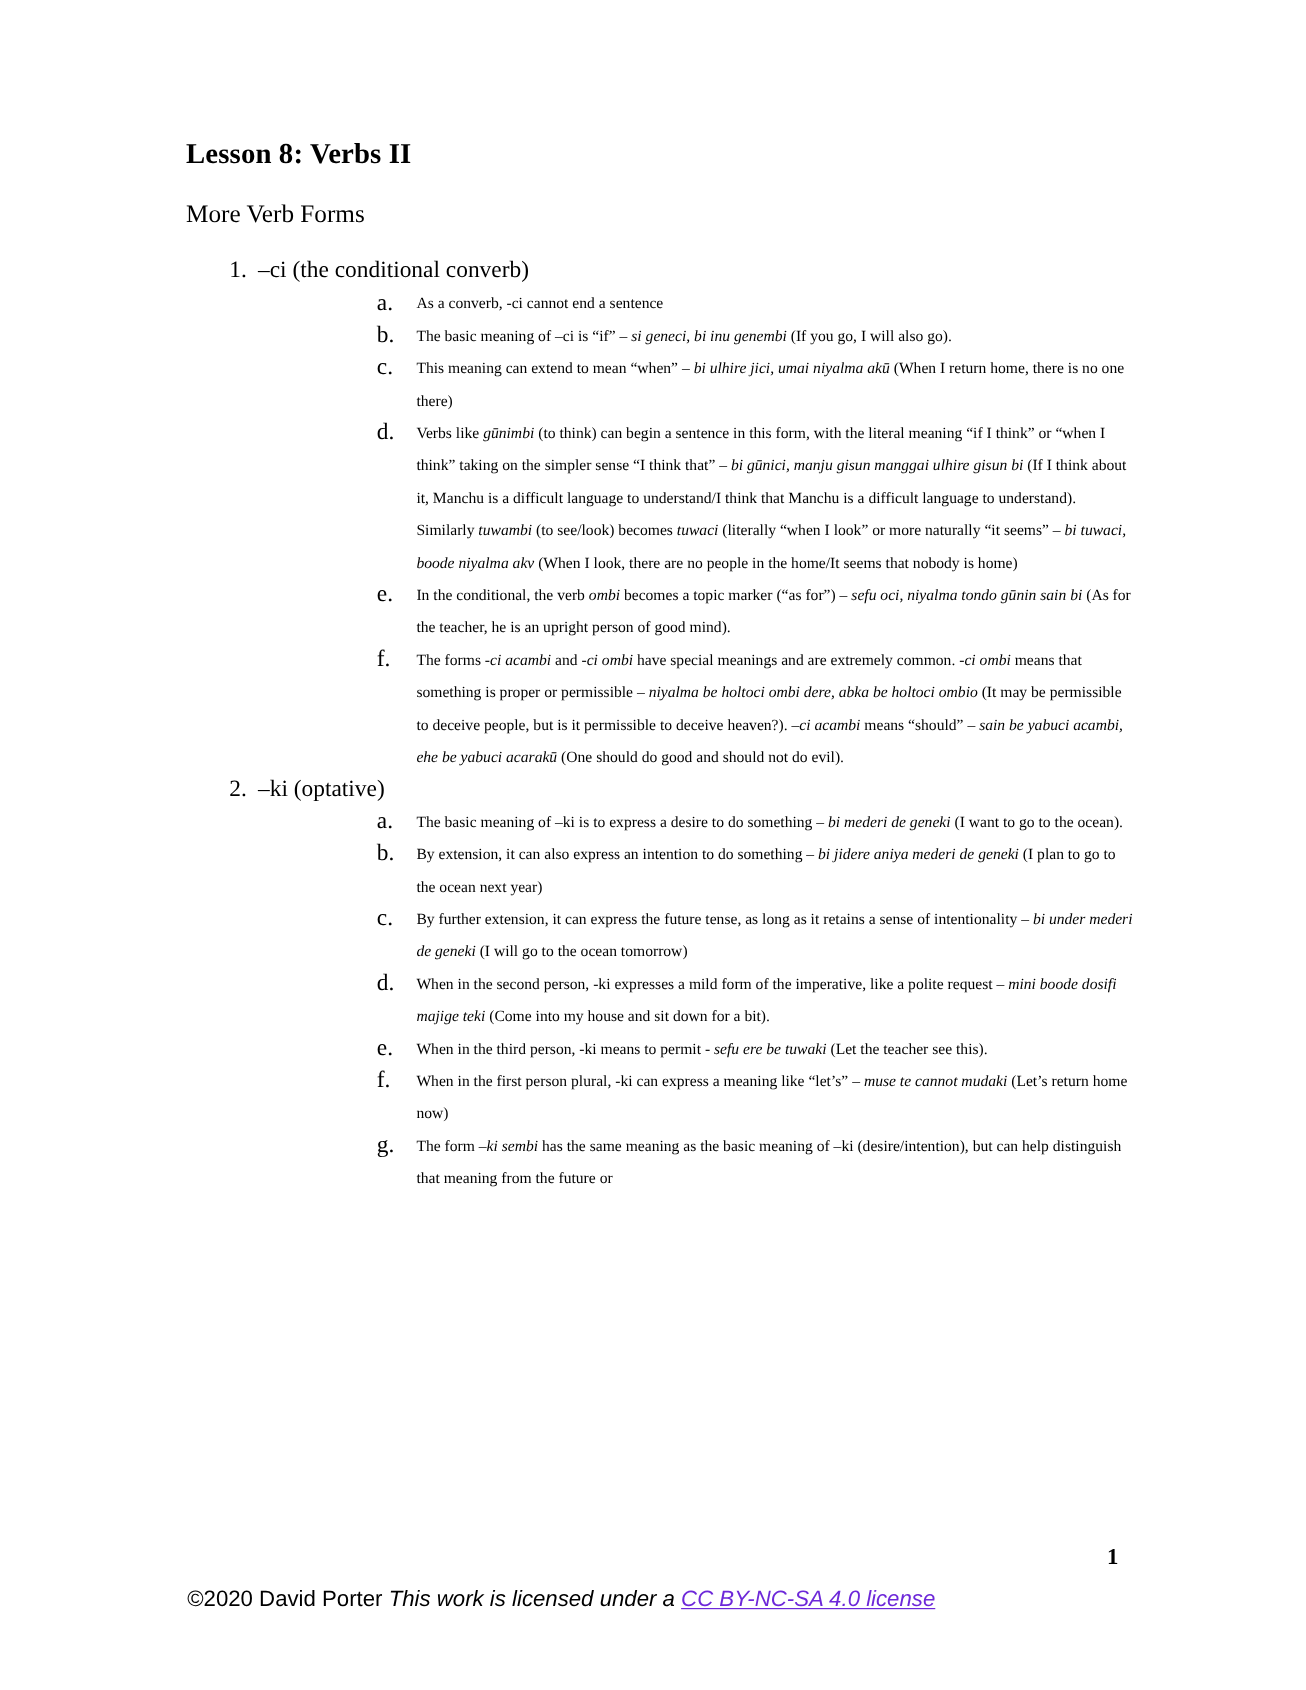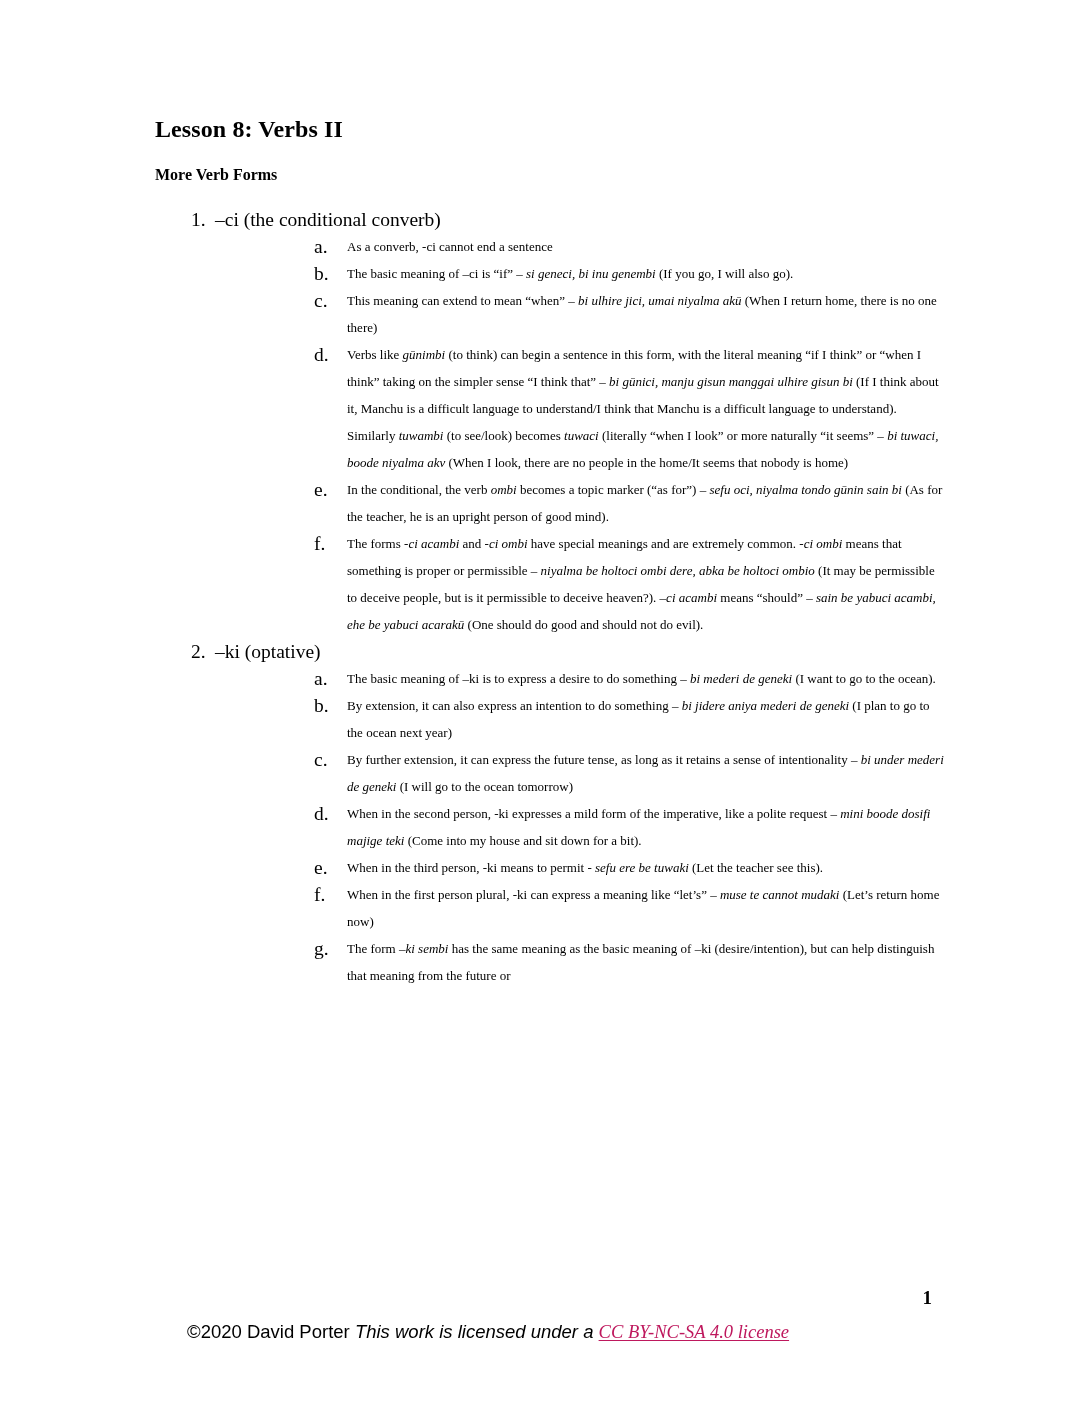--- a/index.html
+++ b/index.html
@@ -33,22 +33,22 @@
 
   h1.doc-title {
     font-size: 24px;
     font-weight: bold;
     margin: 0 0 22px 0;
     letter-spacing: 0.1px;
     line-height: 1.15;
   }
 
   h2.doc-subtitle {
-    font-size: 16px;
-    font-weight: bold;
+    font-size: 21px;
+    font-weight: normal;
     margin: 17px 0 22px 0;
     line-height: 1.15;
   }
 
   ol.level1 {
     list-style: none;
     margin: 0;
     padding: 0;
   }
 
@@ -121,33 +121,31 @@
     left: 156px;
     top: 1320px;
     font-family: "Liberation Sans", "DejaVu Sans", sans-serif;
     font-size: 18.5px;
     line-height: 24px;
     white-space: nowrap;
   }
 
   .footer-copy {
     font-style: normal;
-    margin-left: 31px;
   }
 
   .footer-italic {
     font-style: italic;
   }
 
   .footer-link {
     font-style: italic;
-    color: #be185d;
+    color: #6d28d9;
     text-decoration: underline;
     text-underline-offset: 2px;
-    font-family: Liberation Serif, serif;
   }
 </style>
 </head>
 <body>
 
 <div class="page">
 
   <div class="content">
 
     <h1 class="doc-title">Lesson 8: Verbs II</h1>

